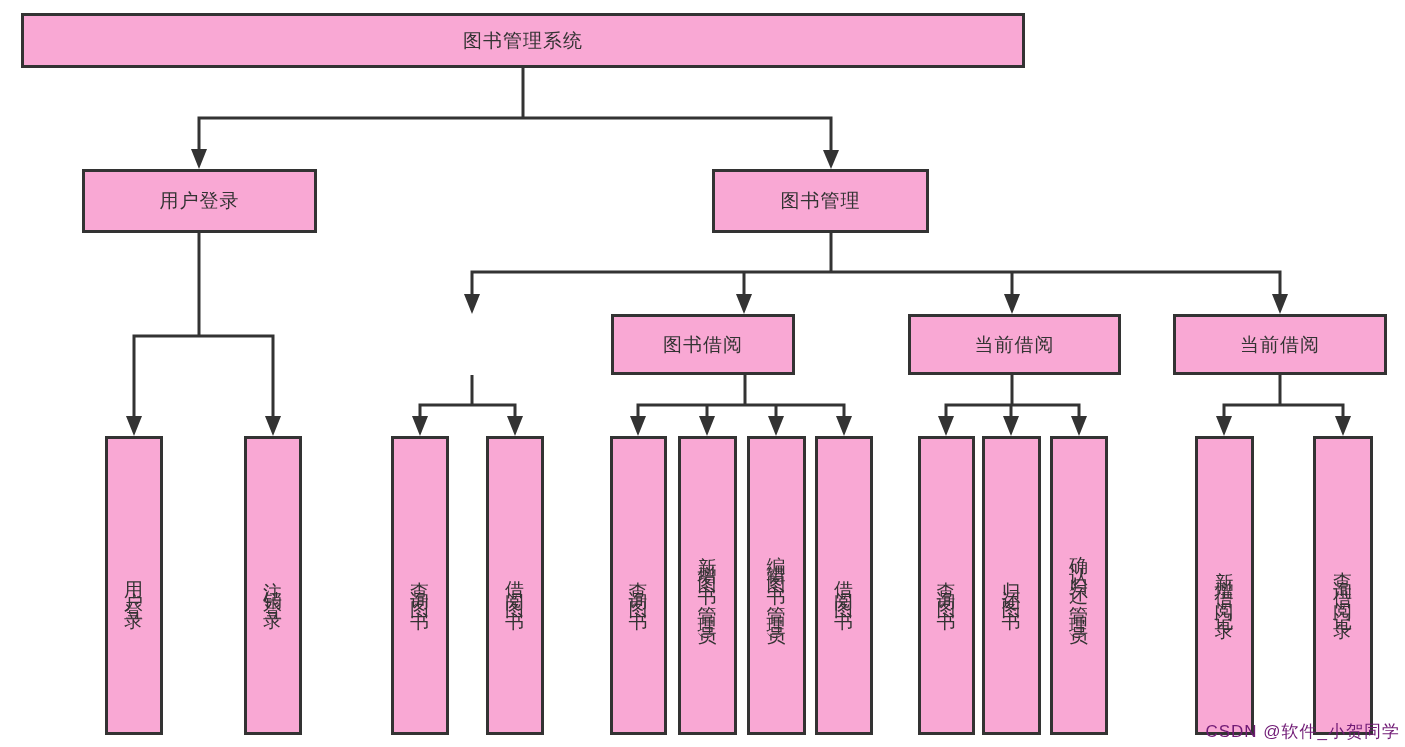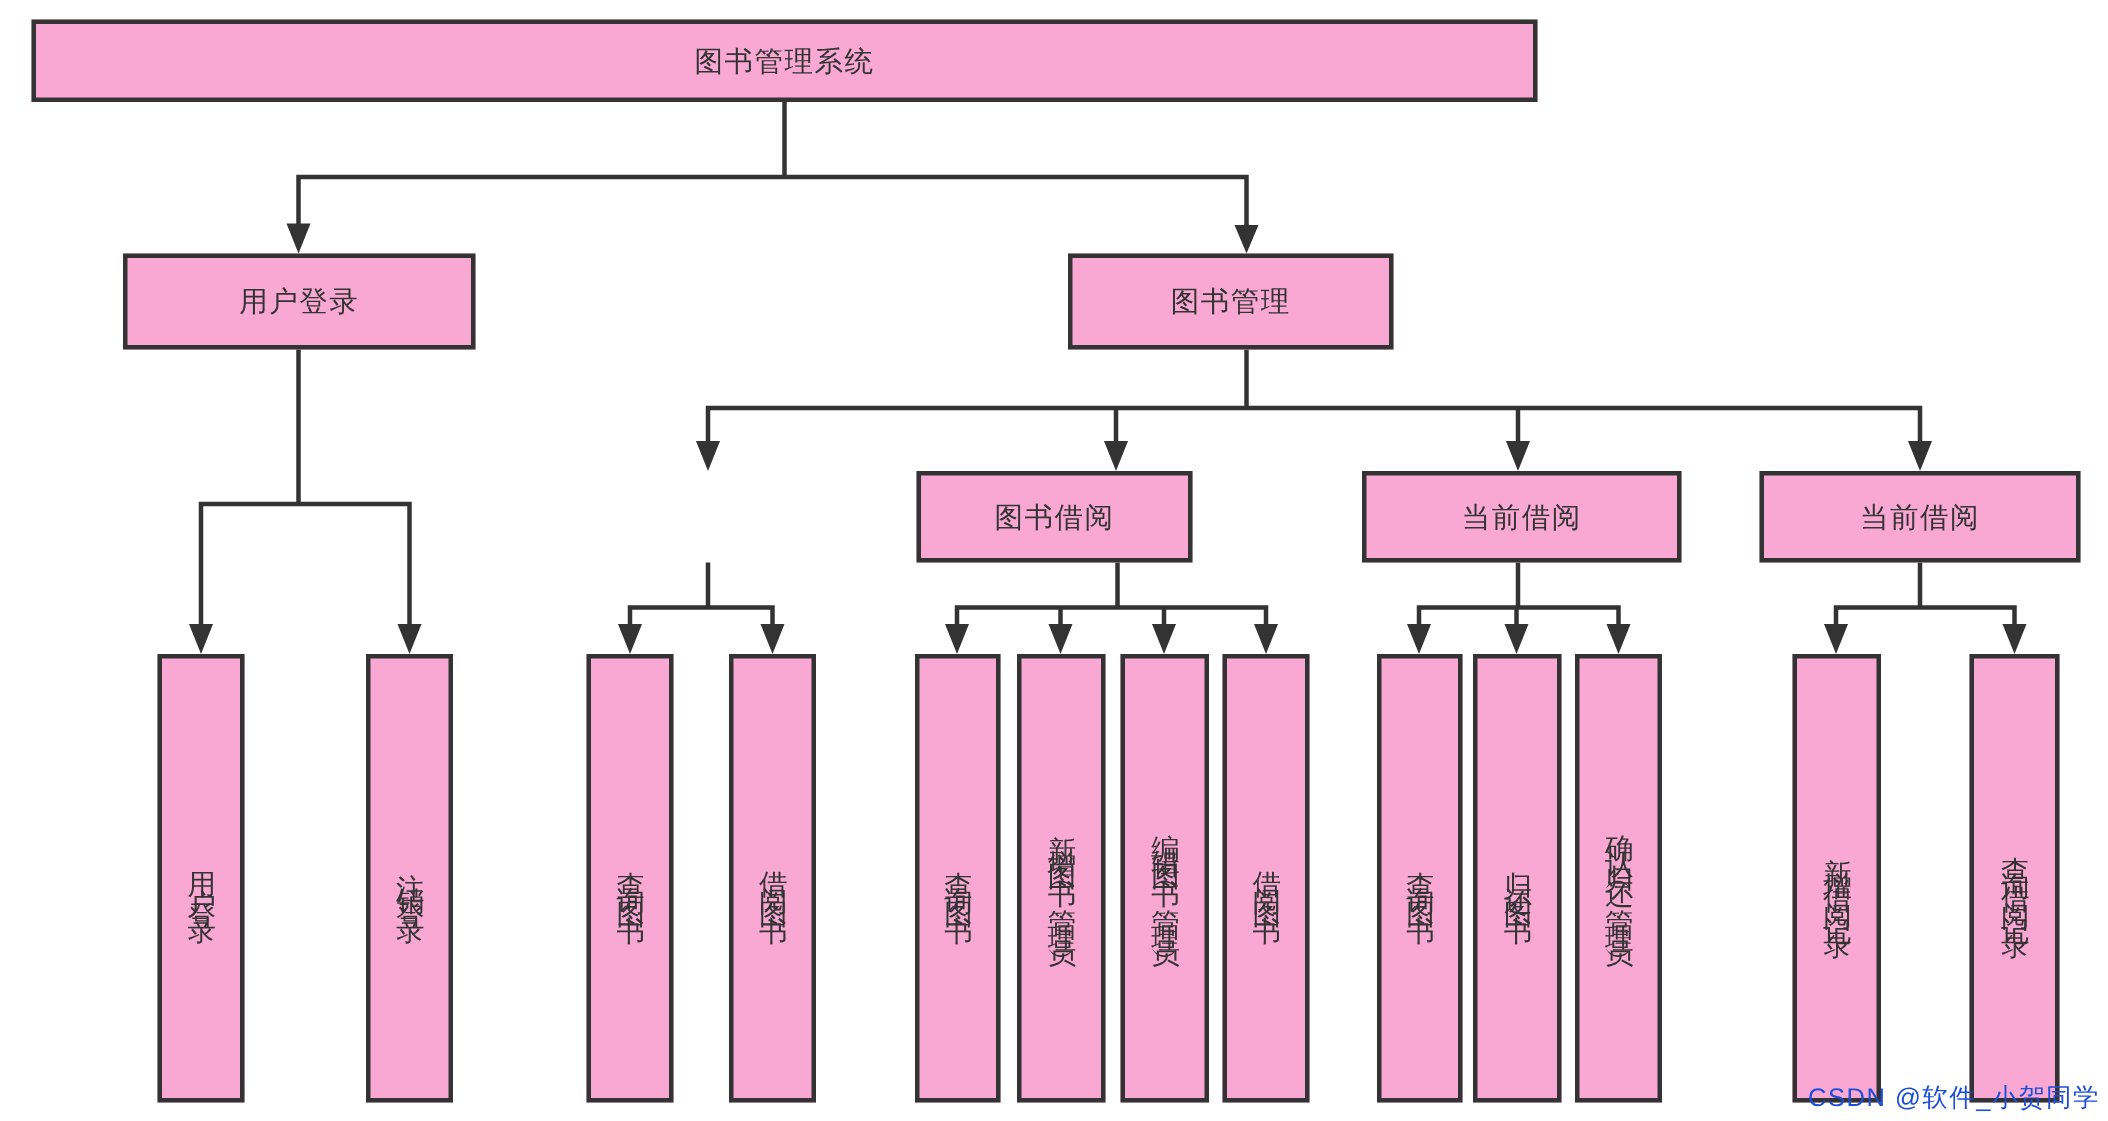--- a/index.html
+++ b/index.html
@@ -36,21 +36,21 @@
     writing-mode: vertical-rl;
     font-size: 19px;
     letter-spacing: 10px;
     line-height: 1;
   }
   .watermark {
     position: absolute;
     right: 5px;
     bottom: 4px;
     font-size: 17px;
-    color: #1d4ed8;
+    color: #701a75;
     letter-spacing: 1px;
     z-index: 10;
     white-space: nowrap;
   }
   
   #root-box   { left: 21px;  top: 13px;  width: 1004px; height: 55px; }
   #l2-login   { left: 82px;  top: 169px; width: 235px; height: 64px; }
   #l2-mgmt    { left: 712px; top: 169px; width: 217px; height: 64px; }
   #l3-recommend { left: 364px;  top: 314px; width: 217px; height: 61px; }
   #l3-borrow    { left: 611px;  top: 314px; width: 184px; height: 61px; }

